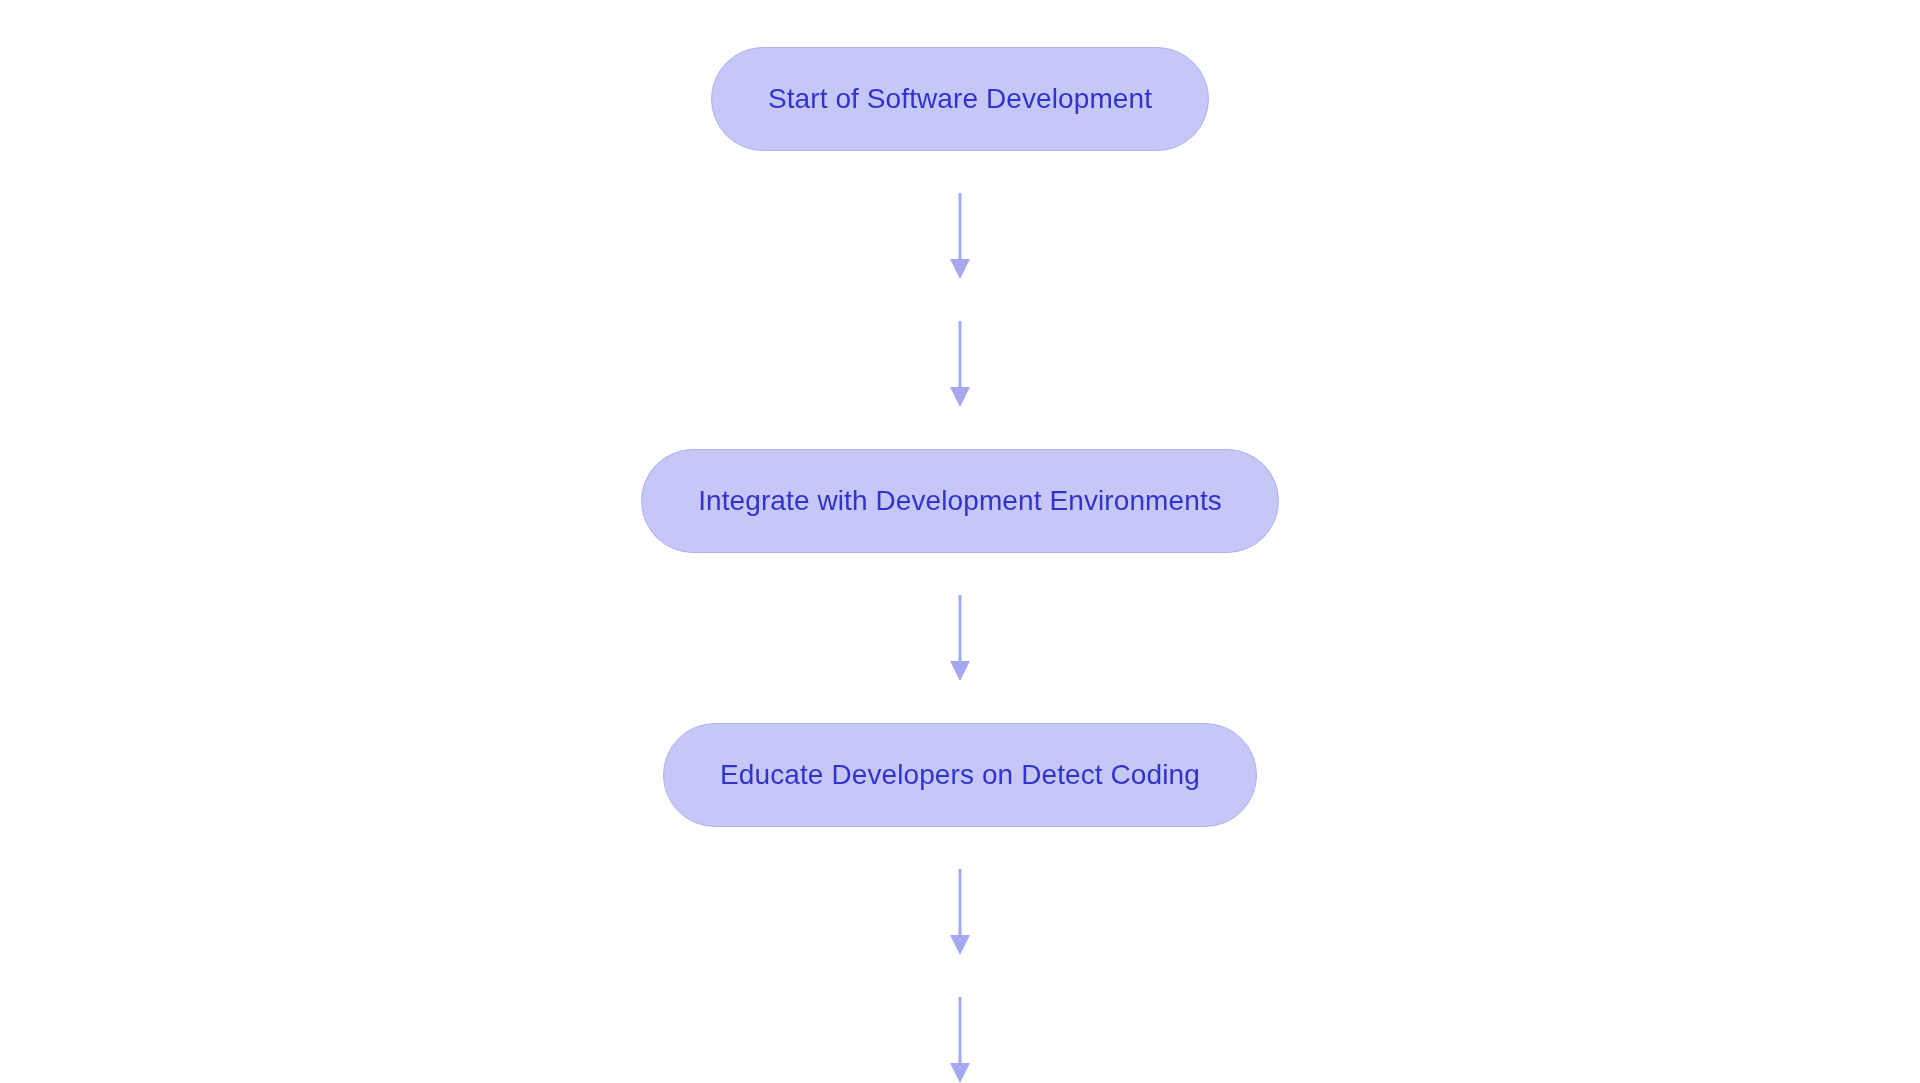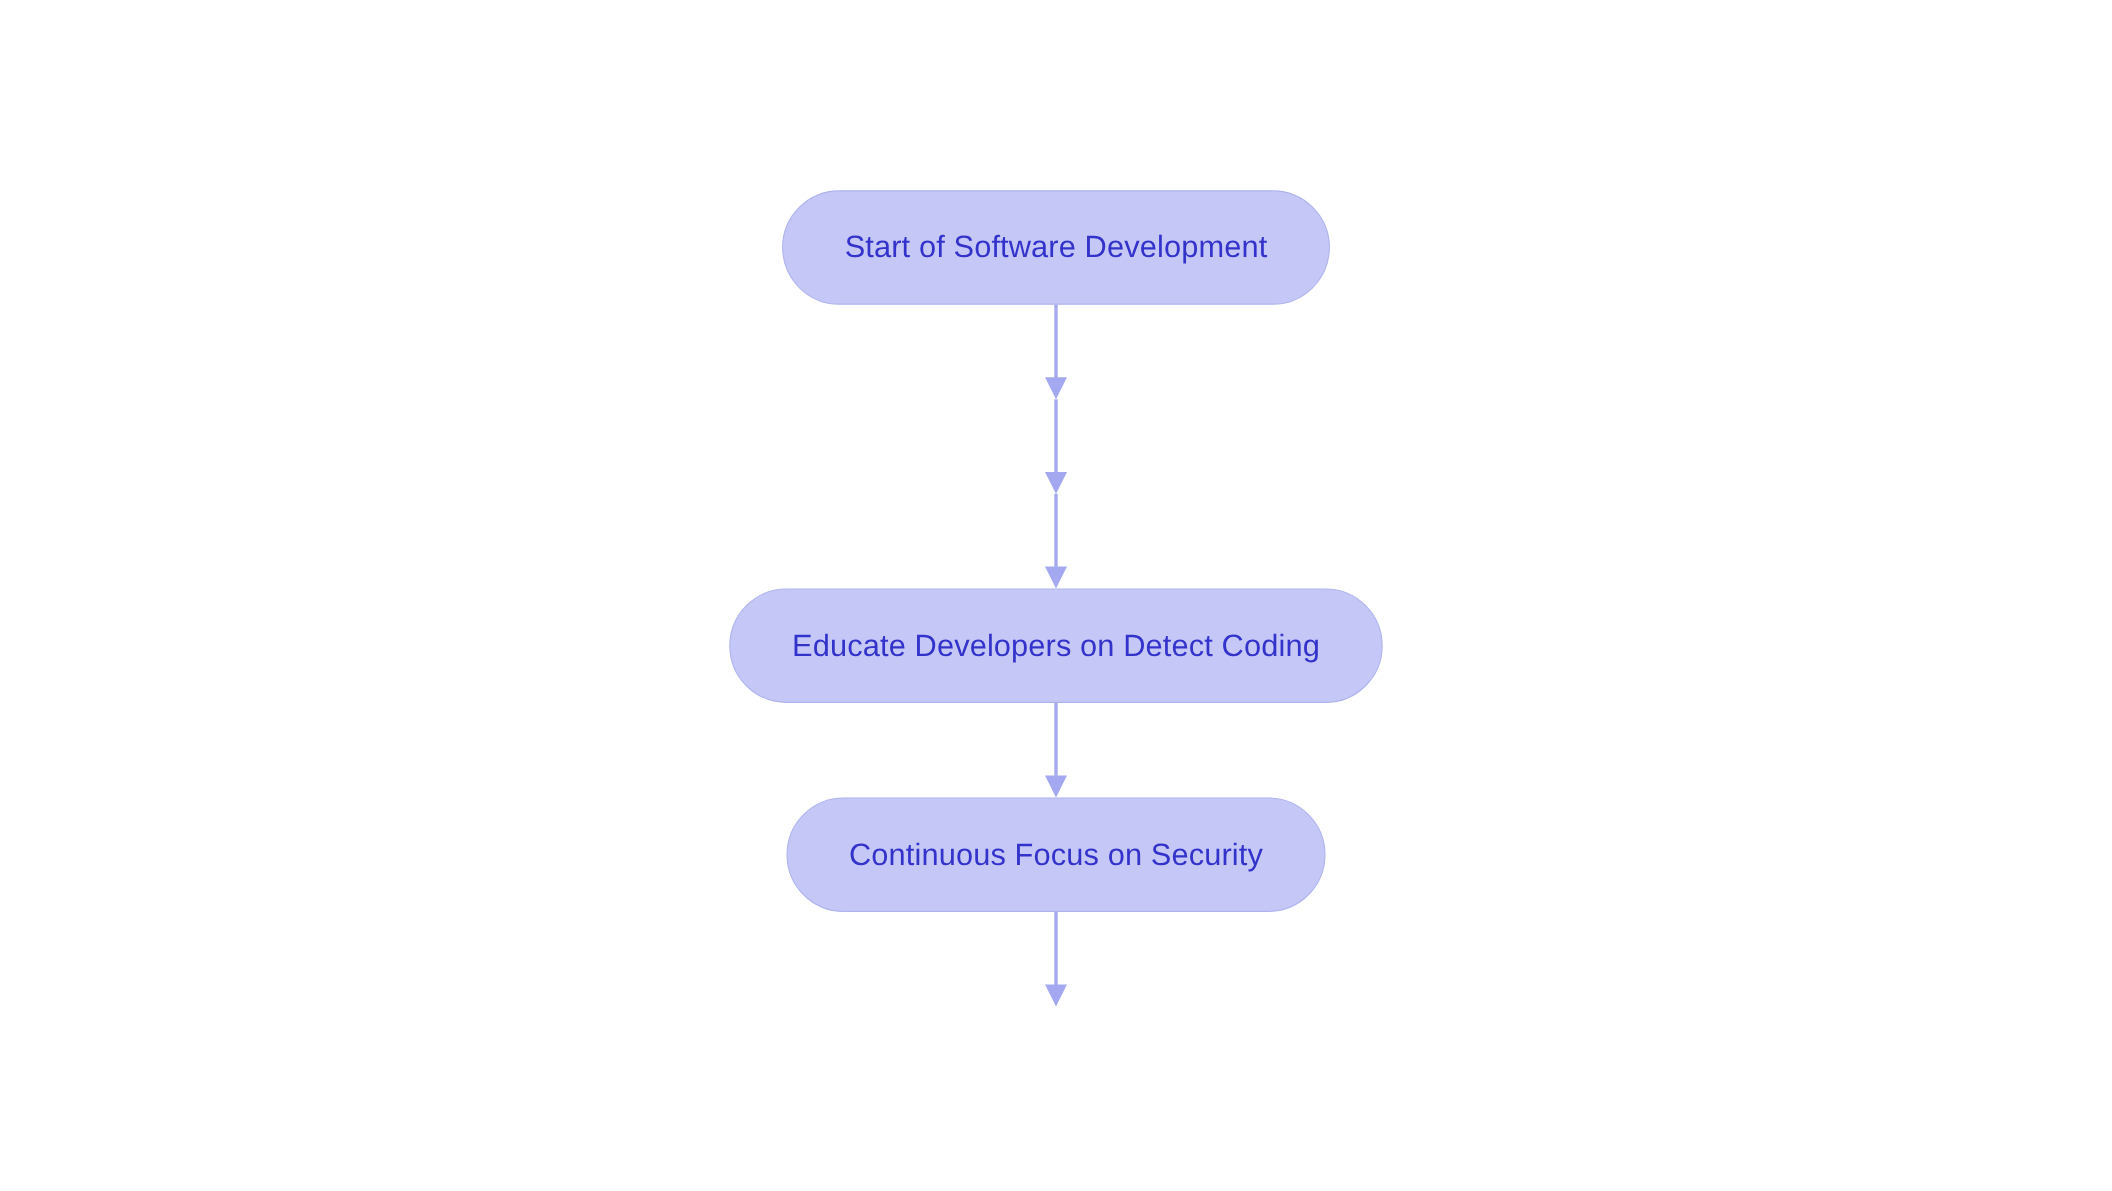--- a/index.html
+++ b/index.html
@@ -24,21 +24,21 @@
 
   .flow-column {
     position: absolute;
     left: 0;
     top: 0;
     width: 1920px;
     height: 1083px;
     display: flex;
     flex-direction: column;
     align-items: center;
-    justify-content: center;
+    justify-content: space-between;
   }
 
   
   .node {
     box-sizing: border-box;
     display: flex;
     align-items: center;
     justify-content: center;
     background: #C5C8F7;
     border: 1.5px solid #AEB3EE;
@@ -97,42 +97,42 @@
     </div>
 
 
     <div class="connector">
       <svg class="conn-svg" viewBox="0 0 22 86" xmlns="http://www.w3.org/2000/svg">
         <line x1="11" y1="0" x2="11" y2="68" stroke="#A3A8F0" stroke-width="3"></line>
         <polygon points="11,86 1,66 21,66" fill="#A3A8F0"></polygon>
       </svg>
     </div>
 
+    <div class="node">
+      <span class="node-label">Integrate with Development Environments</span>
+    </div>
 
     <div class="connector">
       <svg class="conn-svg" viewBox="0 0 22 86" xmlns="http://www.w3.org/2000/svg">
         <line x1="11" y1="0" x2="11" y2="68" stroke="#A3A8F0" stroke-width="3"></line>
         <polygon points="11,86 1,66 21,66" fill="#A3A8F0"></polygon>
       </svg>
     </div>
 
     <div class="node">
       <span class="node-label">Educate Developers on Detect Coding</span>
     </div>
 
     <div class="connector">
       <svg class="conn-svg" viewBox="0 0 22 86" xmlns="http://www.w3.org/2000/svg">
         <line x1="11" y1="0" x2="11" y2="68" stroke="#A3A8F0" stroke-width="3"></line>
         <polygon points="11,86 1,66 21,66" fill="#A3A8F0"></polygon>
       </svg>
     </div>
 
-    <div class="node">
-      <span class="node-label">Continuous Focus on Security</span>
-    </div>
 
     <div class="connector">
       <svg class="conn-svg" viewBox="0 0 22 86" xmlns="http://www.w3.org/2000/svg">
         <line x1="11" y1="0" x2="11" y2="68" stroke="#A3A8F0" stroke-width="3"></line>
         <polygon points="11,86 1,66 21,66" fill="#A3A8F0"></polygon>
       </svg>
     </div>
 
 
   </div>

